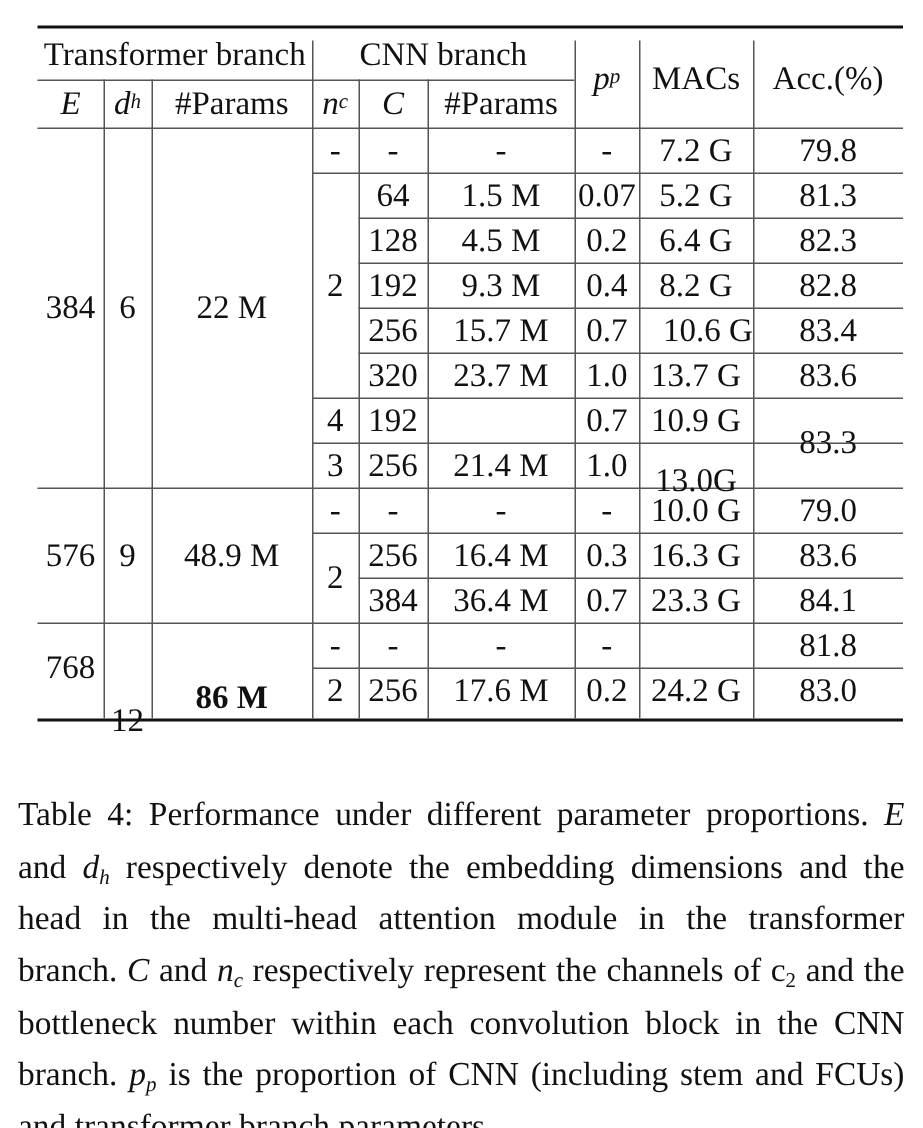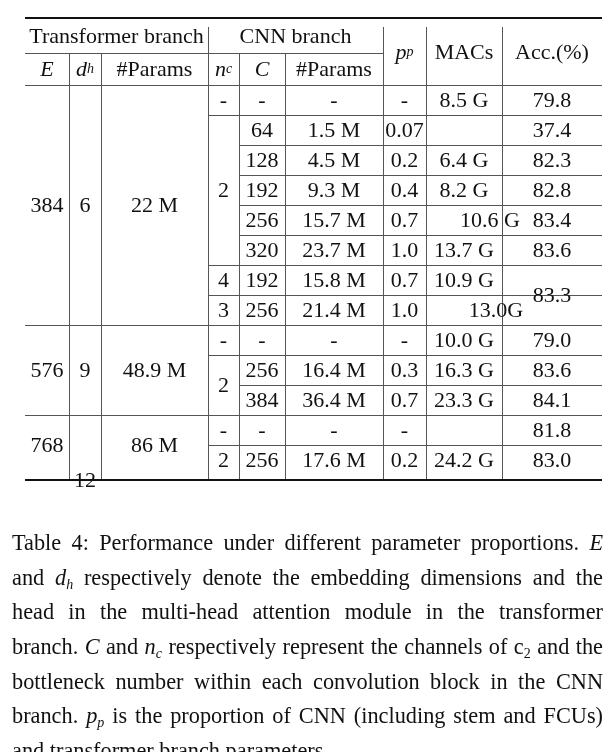--- a/index.html
+++ b/index.html
@@ -54,78 +54,78 @@
     <div class="vline" style="left: 401px; top: 10px; height: 452px;"></div>
     <div class="vline" style="left: 477px; top: 10px; height: 452px;"></div>
     <div class="cell" style="left: 0px; top: 68px; width: 44px; height: 240px;">384</div>
     <div class="cell" style="left: 44px; top: 68px; width: 32px; height: 240px;">6</div>
     <div class="cell" style="left: 76px; top: 68px; width: 107px; height: 240px;">22 M</div>
     <div class="cell" style="left: 0px; top: 308px; width: 44px; height: 90px;">576</div>
     <div class="cell" style="left: 44px; top: 308px; width: 32px; height: 90px;">9</div>
     <div class="cell" style="left: 76px; top: 308px; width: 107px; height: 90px;">48.9 M</div>
     <div class="cell" style="left: 0px; top: 398px; width: 44px; height: 60px;">768</div>
     <div class="cell" style="left: 44px; top: 398px; width: 32px; height: 60px; margin-top: 35px;">12</div>
-    <div class="cell" style="left: 76px; top: 398px; width: 107px; height: 60px;">86 M</div>
+    <div class="cell" style="left: 76px; top: 418px; width: 107px; height: 60px; font-weight: bold;">86 M</div>
     <div class="hline" style="left: 0px; width: 577px; top: 308px;"></div>
     <div class="hline" style="left: 0px; width: 577px; top: 398px;"></div>
     <div class="cell" style="left: 183px; top: 68px; width: 31px; height: 30px;">-</div>
     <div class="cell" style="left: 183px; top: 98px; width: 31px; height: 150px;">2</div>
     <div class="hline" style="left: 183px; width: 394px; top: 98px;"></div>
     <div class="cell" style="left: 183px; top: 248px; width: 31px; height: 30px;">4</div>
     <div class="hline" style="left: 183px; width: 394px; top: 248px;"></div>
     <div class="cell" style="left: 183px; top: 278px; width: 31px; height: 30px;">3</div>
     <div class="hline" style="left: 183px; width: 394px; top: 278px;"></div>
     <div class="cell" style="left: 183px; top: 308px; width: 31px; height: 30px;">-</div>
     <div class="cell" style="left: 183px; top: 338px; width: 31px; height: 60px;">2</div>
     <div class="hline" style="left: 183px; width: 394px; top: 338px;"></div>
     <div class="cell" style="left: 183px; top: 398px; width: 31px; height: 30px;">-</div>
     <div class="cell" style="left: 183px; top: 428px; width: 31px; height: 30px;">2</div>
     <div class="hline" style="left: 183px; width: 394px; top: 428px;"></div>
     <div class="cell" style="left: 214px; top: 68px; width: 46px; height: 30px;">-</div>
     <div class="cell" style="left: 260px; top: 68px; width: 98px; height: 30px;">-</div>
     <div class="cell" style="left: 358px; top: 68px; width: 43px; height: 30px;">-</div>
-    <div class="cell" style="left: 401px; top: 68px; width: 76px; height: 30px;">8.5 G</div>
+    <div class="cell" style="left: 401px; top: 68px; width: 76px; height: 30px;">7.2 G</div>
     <div class="cell" style="left: 477px; top: 68px; width: 100px; height: 30px;">79.8</div>
     <div class="cell" style="left: 214px; top: 98px; width: 46px; height: 30px;">64</div>
     <div class="cell" style="left: 260px; top: 98px; width: 98px; height: 30px; text-align: right;">1.5 M</div>
     <div class="cell" style="left: 358px; top: 98px; width: 43px; height: 30px;">0.07</div>
-    <div class="cell" style="left: 477px; top: 98px; width: 100px; height: 30px;">37.4</div>
+    <div class="cell" style="left: 401px; top: 98px; width: 76px; height: 30px;">5.2 G</div>
+    <div class="cell" style="left: 477px; top: 98px; width: 100px; height: 30px;">81.3</div>
     <div class="cell" style="left: 214px; top: 128px; width: 46px; height: 30px;">128</div>
     <div class="cell" style="left: 260px; top: 128px; width: 98px; height: 30px;">4.5 M</div>
     <div class="cell" style="left: 358px; top: 128px; width: 43px; height: 30px;">0.2</div>
     <div class="cell" style="left: 401px; top: 128px; width: 76px; height: 30px;">6.4 G</div>
     <div class="cell" style="left: 477px; top: 128px; width: 100px; height: 30px;">82.3</div>
     <div class="hline" style="left: 214px; width: 363px; top: 128px;"></div>
     <div class="cell" style="left: 214px; top: 158px; width: 46px; height: 30px;">192</div>
     <div class="cell" style="left: 260px; top: 158px; width: 98px; height: 30px;">9.3 M</div>
     <div class="cell" style="left: 358px; top: 158px; width: 43px; height: 30px;">0.4</div>
     <div class="cell" style="left: 401px; top: 158px; width: 76px; height: 30px;">8.2 G</div>
     <div class="cell" style="left: 477px; top: 158px; width: 100px; height: 30px;">82.8</div>
     <div class="hline" style="left: 214px; width: 363px; top: 158px;"></div>
     <div class="cell" style="left: 214px; top: 188px; width: 46px; height: 30px;">256</div>
     <div class="cell" style="left: 260px; top: 188px; width: 98px; height: 30px; font-family: Liberation Serif, serif;">15.7 M</div>
     <div class="cell" style="left: 358px; top: 188px; width: 43px; height: 30px;">0.7</div>
-    <div class="cell" style="left: 412px; top: 188px; width: 76px; height: 30px; padding-left: 15px;">10.6 G</div>
+    <div class="cell" style="left: 394px; top: 188px; width: 76px; height: 30px; padding-left: 15px;">10.6 G</div>
     <div class="cell" style="left: 477px; top: 188px; width: 100px; height: 30px;">83.4</div>
     <div class="hline" style="left: 214px; width: 363px; top: 188px;"></div>
     <div class="cell" style="left: 214px; top: 218px; width: 46px; height: 30px;">320</div>
     <div class="cell" style="left: 260px; top: 218px; width: 98px; height: 30px;">23.7 M</div>
     <div class="cell" style="left: 358px; top: 218px; width: 43px; height: 30px;">1.0</div>
     <div class="cell" style="left: 401px; top: 218px; width: 76px; height: 30px;">13.7 G</div>
     <div class="cell" style="left: 477px; top: 218px; width: 100px; height: 30px;">83.6</div>
     <div class="hline" style="left: 214px; width: 363px; top: 218px;"></div>
     <div class="cell" style="left: 214px; top: 248px; width: 46px; height: 30px;">192</div>
-    <div class="cell" style="left: 260px; top: 248px; width: 98px; height: 30px;">15.8 M</div>
     <div class="cell" style="left: 358px; top: 248px; width: 43px; height: 30px;">0.7</div>
     <div class="cell" style="left: 401px; top: 248px; width: 76px; height: 30px;">10.9 G</div>
     <div class="cell" style="left: 477px; top: 248px; width: 100px; height: 30px; margin-top: 15px;">83.3</div>
     <div class="cell" style="left: 214px; top: 278px; width: 46px; height: 30px;">256</div>
     <div class="cell" style="left: 260px; top: 278px; width: 98px; height: 30px;">21.4 M</div>
     <div class="cell" style="left: 358px; top: 278px; width: 43px; height: 30px;">1.0</div>
-    <div class="cell" style="left: 401px; top: 278px; width: 76px; height: 30px; margin-left: 32px;">13.0G</div>
+    <div class="cell" style="left: 401px; top: 288px; width: 76px; height: 30px;">13.0G</div>
     <div class="cell" style="left: 214px; top: 308px; width: 46px; height: 30px;">-</div>
     <div class="cell" style="left: 260px; top: 308px; width: 98px; height: 30px;">-</div>
     <div class="cell" style="left: 358px; top: 308px; width: 43px; height: 30px;">-</div>
     <div class="cell" style="left: 401px; top: 308px; width: 76px; height: 30px;">10.0 G</div>
     <div class="cell" style="left: 477px; top: 308px; width: 100px; height: 30px;">79.0</div>
     <div class="cell" style="left: 214px; top: 338px; width: 46px; height: 30px;">256</div>
     <div class="cell" style="left: 260px; top: 338px; width: 98px; height: 30px;">16.4 M</div>
     <div class="cell" style="left: 358px; top: 338px; width: 43px; height: 30px;">0.3</div>
     <div class="cell" style="left: 401px; top: 338px; width: 76px; height: 30px;">16.3 G</div>
     <div class="cell" style="left: 477px; top: 338px; width: 100px; height: 30px;">83.6</div>

